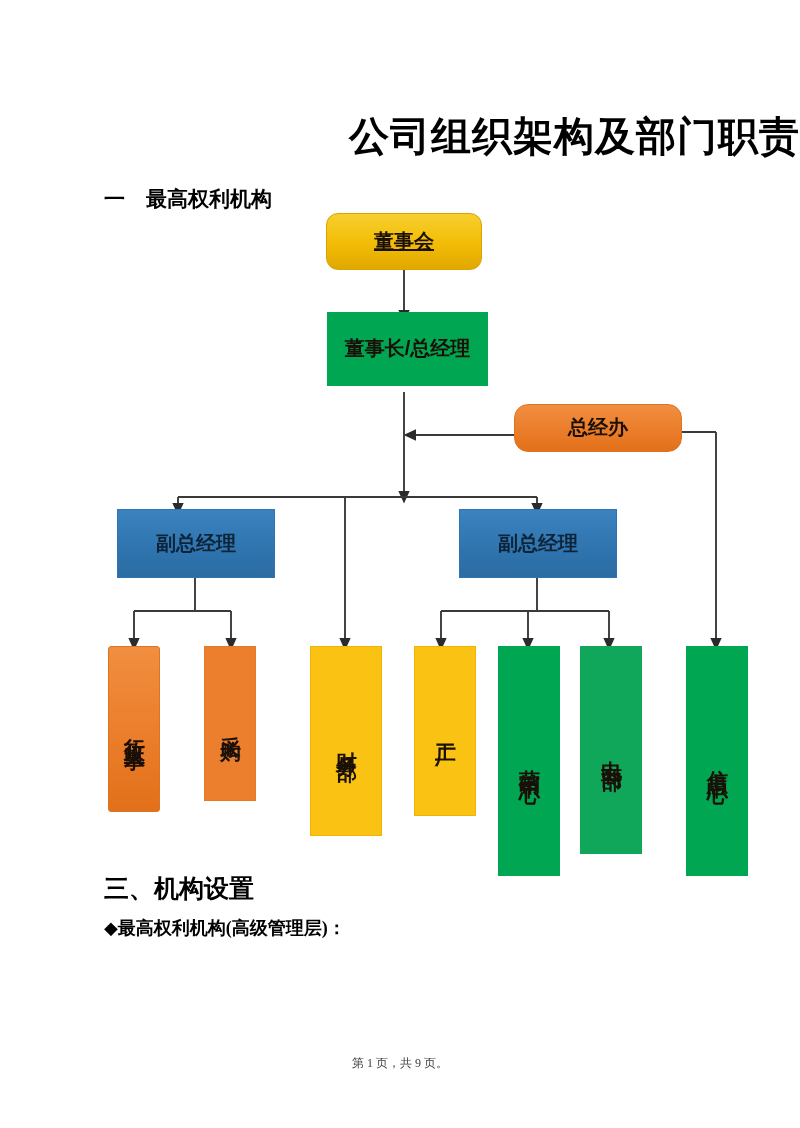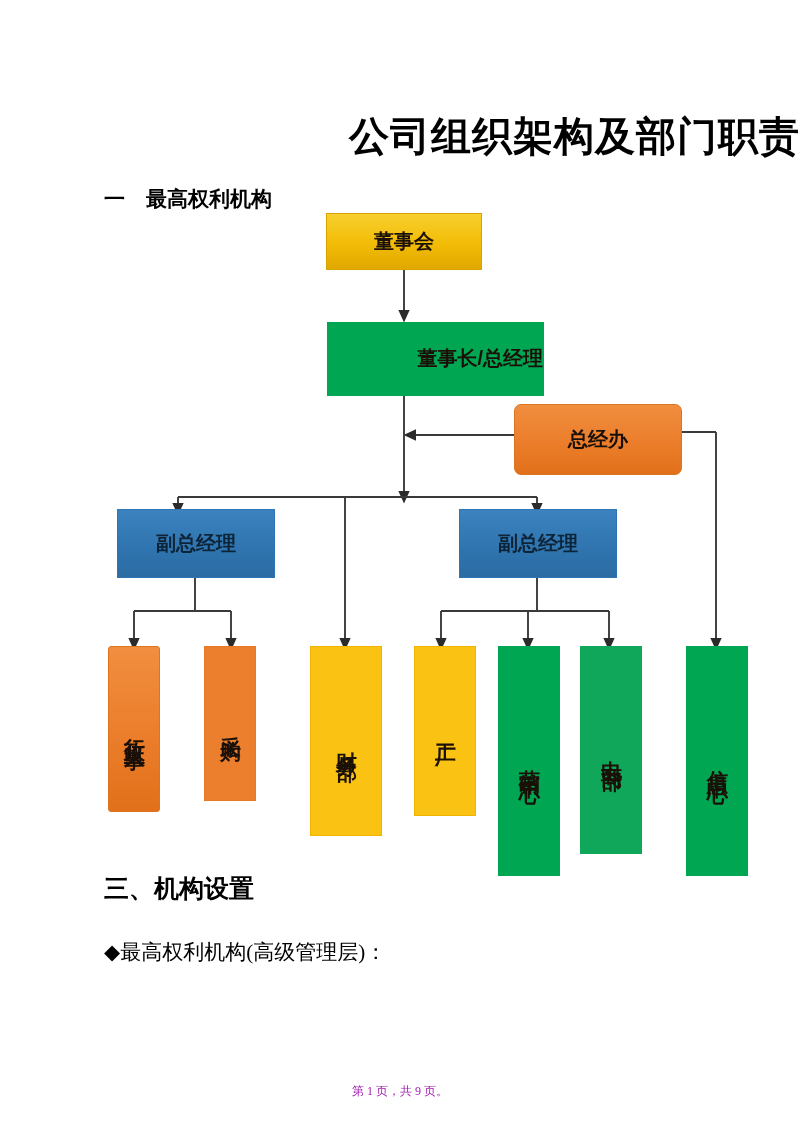--- a/index.html
+++ b/index.html
@@ -44,44 +44,43 @@
     position: absolute;
     left: 104px;
     top: 872px;
     font-size: 25px;
     font-weight: bold;
     white-space: nowrap;
   }
   #bullet-heading {
     position: absolute;
     left: 104px;
-    top: 938px;
-    font-size: 21px;
-    font-weight: normal;
+    top: 916px;
+    font-size: 18px;
+    font-weight: bold;
     white-space: nowrap;
   }
   #body-paragraph {
     position: absolute;
     left: 112px;
     top: 986px;
     font-size: 21px;
     font-weight: bold;
     white-space: nowrap;
   }
   #page-footer {
     position: absolute;
     left: 0;
     top: 1055px;
     width: 800px;
     text-align: center;
     font-size: 12px;
-    color: #a21caf;
+    color: #404040;
     font-weight: normal;
     white-space: nowrap;
-    margin-top: 28px;
   }
 
   
   #org-chart {
     position: absolute;
     left: 0;
     top: 0;
     width: 800px;
     height: 900px;
   }
@@ -185,29 +184,29 @@
         <line x1="441" y1="611" x2="609" y2="611"></line>
         <line x1="441" y1="611" x2="441" y2="644" marker-end="url(#arrow)"></line>
         <line x1="528" y1="611" x2="528" y2="644" marker-end="url(#arrow)"></line>
         <line x1="609" y1="611" x2="609" y2="644" marker-end="url(#arrow)"></line>
 
         <line x1="681" y1="432" x2="716" y2="432"></line>
         <line x1="716" y1="432" x2="716" y2="644" marker-end="url(#arrow)"></line>
       </g>
     </svg>
 
-    <div class="node horizontal theme-gold" style="left:326px; top:213px; width:156px; height:57px; border-radius:0;">
+    <div class="node horizontal theme-gold" style="left:326px; top:213px; width:156px; height:57px; border-radius:12px;text-decoration:underline;">
       <span>董事会</span>
     </div>
 
-    <div class="node horizontal theme-green" style="left:327px; top:322px; width:217px; height:74px;justify-content:flex-end;">
+    <div class="node horizontal theme-green" style="left:327px; top:312px; width:161px; height:74px;">
       <span>董事长/总经理</span>
     </div>
 
-    <div class="node horizontal theme-orange" style="left:514px; top:404px; width:168px; height:71px; border-radius:7px;">
+    <div class="node horizontal theme-orange" style="left:514px; top:404px; width:168px; height:48px; border-radius:14px;">
       <span>总经办</span>
     </div>
 
     <div class="node horizontal theme-blue" style="left:117px; top:509px; width:158px; height:69px;">
       <span>副总经理</span>
     </div>
 
     <div class="node horizontal theme-blue" style="left:459px; top:509px; width:158px; height:69px;">
       <span>副总经理</span>
     </div>

